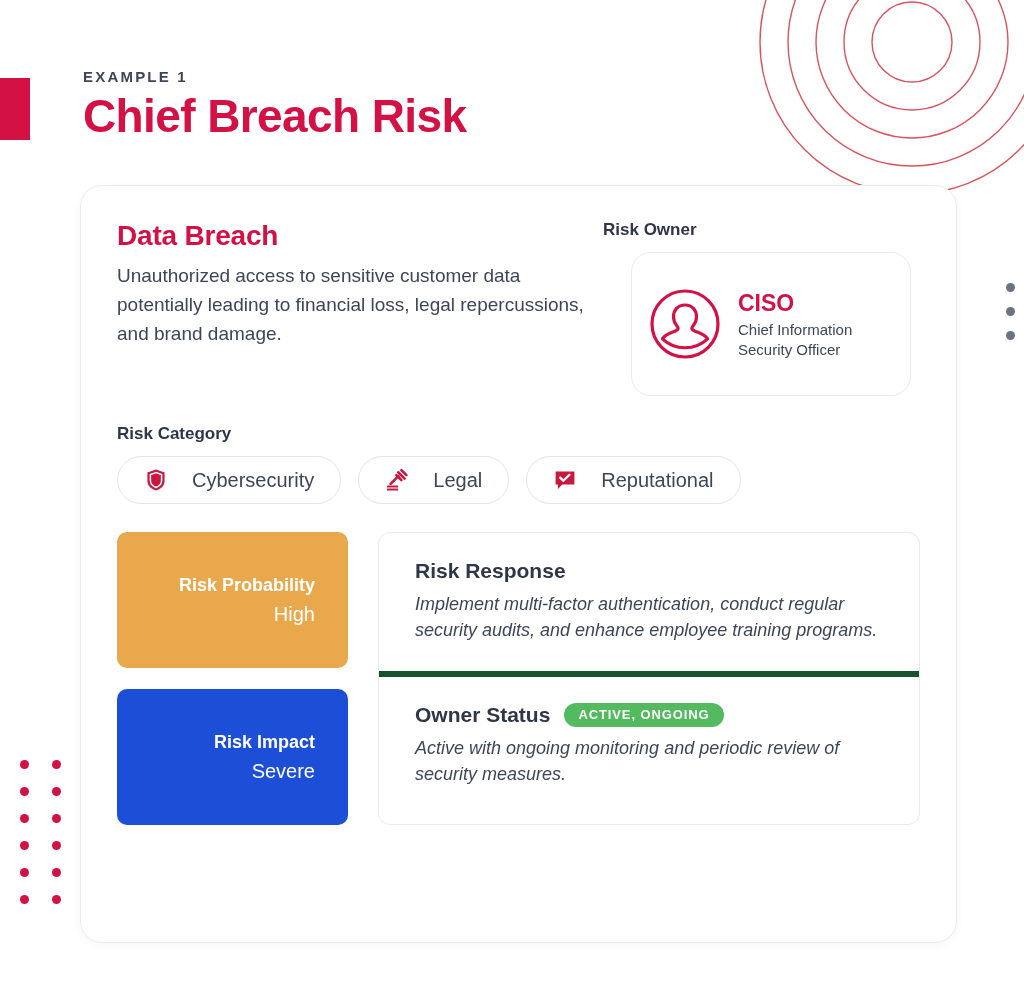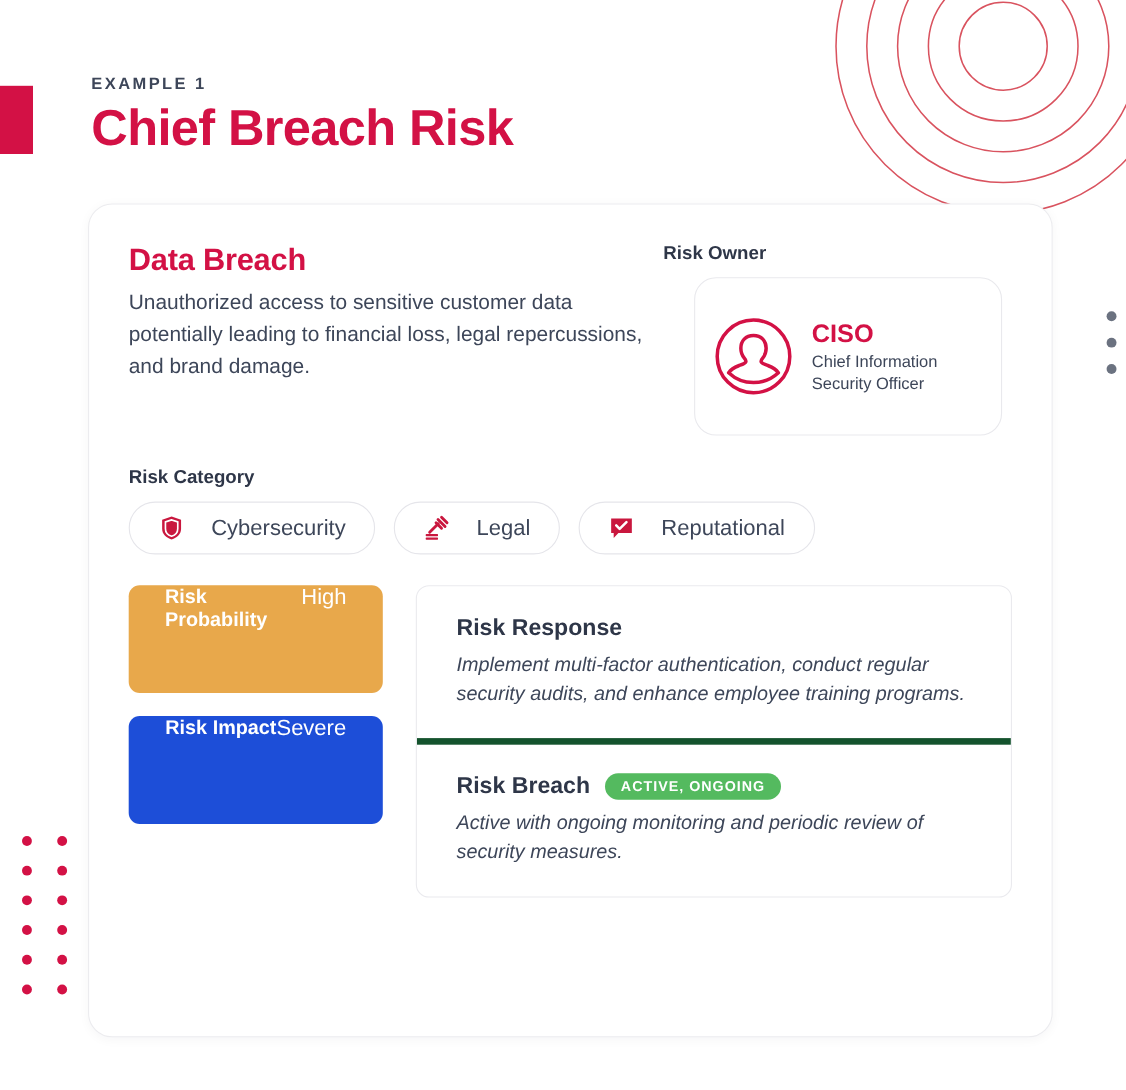--- a/index.html
+++ b/index.html
@@ -177,25 +177,27 @@
     margin-top: 28px;
   }
   .tiles {
     width: 231px;
     display: flex;
     flex-direction: column;
     gap: 21px;
   }
   .tile {
     border-radius: 10px;
-    height: 98px;
+    height: 136px;
     padding: 0 33px;
     display: flex;
+    flex-direction: column;
     justify-content: center;
     color: #ffffff;
+    text-align: right;
   }
   .tile-label { font-size: 18px; font-weight: bold; margin-bottom: 7px; }
   .tile-value { font-size: 20px; font-weight: normal; }
 
   .details {
     flex: 1;
     border: 1px solid #eaeaee;
     border-radius: 12px;
     background: #fff;
     overflow: hidden;
@@ -356,21 +358,21 @@
 
         <div class="detail-sec">
           <div class="detail-head">
             <span class="detail-title">Risk Response</span>
           </div>
           <div class="detail-body">Implement multi-factor authentication, conduct regular security audits, and enhance employee training programs.</div>
         </div>
 
         <div class="detail-sec">
           <div class="detail-head">
-            <span class="detail-title">Risk Breach</span>
+            <span class="detail-title">Owner Status</span>
             <span class="badge">ACTIVE, ONGOING</span>
           </div>
           <div class="detail-body">Active with ongoing monitoring and periodic review of security measures.</div>
         </div>
 
 
       </div>
     </div>
 
   </div>

